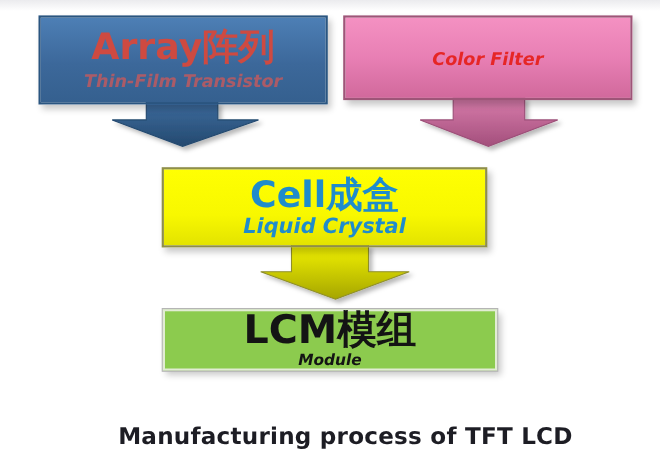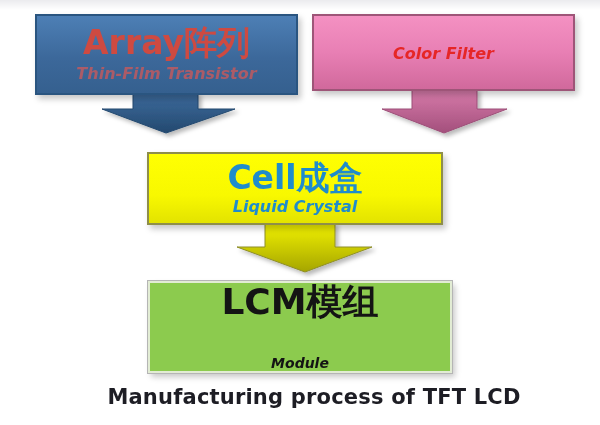--- a/index.html
+++ b/index.html
@@ -36,28 +36,27 @@
   }
   .node-cf .title{font-size:33px;color:#ff1414;}
   .node-cf .subtitle{font-size:16px;color:#e62626;margin-top:1px;}
 
   .node-cell{
     left:147px;top:152px;width:296px;height:73px;
     background:linear-gradient(180deg,#ffff02 0%,#f8f800 60%,#e3e300 100%);
     border:2px solid #8e8e4a;
   }
   .node-cell .title{font-size:33px;color:#1f8ccc;}
-  .node-cell .subtitle{font-size:16px;color:#1f8ccc;margin-top:1px;}
+  .node-cell .subtitle{font-size:19px;color:#1f8ccc;margin-top:1px;}
 
   .node-lcm{
-    left:148px;top:281px;width:304px;height:92px;
+    left:148px;top:281px;width:304px;height:56px;
     background:#8ccb4e;
     border:2px solid #e2ecd4;
     outline:1px solid #b5b5b5;
-    justify-content:space-between;
   }
   .node-lcm .title{font-size:36px;color:#141414;font-weight:600;}
   .node-lcm .subtitle{font-size:14px;color:#141414;margin-top:0px;}
 
   .caption{
     position:absolute;left:0;top:385px;width:600px;
     text-align:center;
     transform:translateX(14px);
     font-size:21px;font-weight:600;color:#1d1d24;
     letter-spacing:0.2px;

